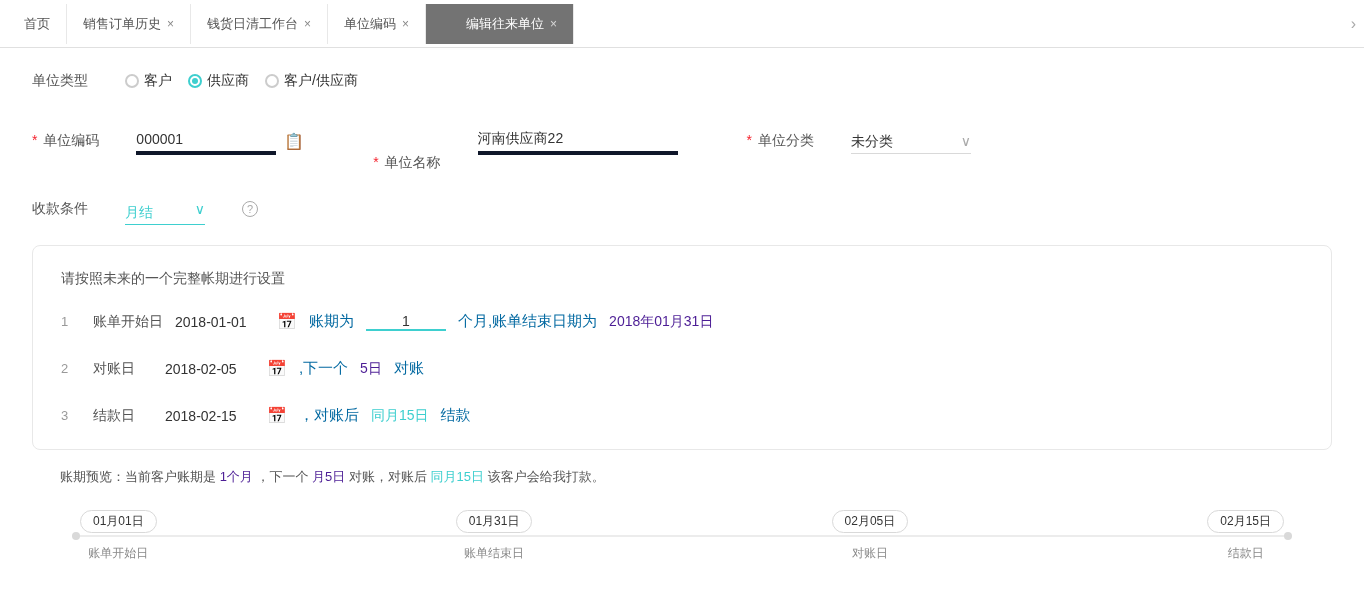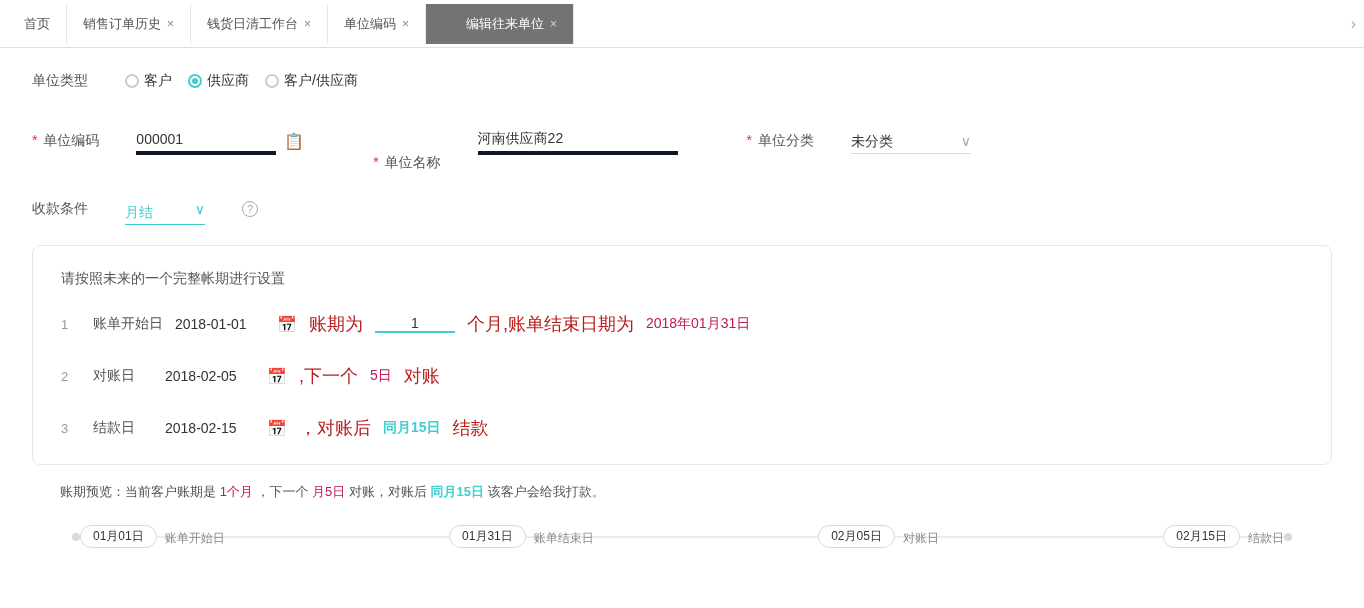--- a/index.html
+++ b/index.html
@@ -164,23 +164,23 @@
     }
     .row-label {
       color: #555;
       white-space: nowrap;
       min-width: 60px;
     }
     .row-value {
       color: #333;
       min-width: 90px;
     }
-    .desc-text { color: #b91c1c; font-size: 18px; }
-    .highlight-orange { color: #be185d; font-weight: 500; }
-    .highlight-green { color: #3ecfcf; font-weight: 700; }
+    .desc-text { color: #0369a1; font-size: 15px; }
+    .highlight-orange { color: #4c1d95; font-weight: 500; }
+    .highlight-green { color: #3ecfcf; font-weight: 400; }
 
     
     .period-input {
       border: none;
       border-bottom: 2px solid #3ecfcf;
       width: 80px;
       text-align: center;
       font-size: 14px;
       color: #333;
       outline: none;
@@ -226,21 +226,21 @@
     .timeline-points {
       display: flex;
       flex: 1;
       justify-content: space-between;
       align-items: center;
       position: relative;
       z-index: 1;
     }
     .timeline-point {
       display: flex;
-      flex-direction: row;
+      flex-direction: column;
       align-items: center;
       gap: 8px;
     }
     .timeline-badge {
       background: #fff;
       border: 1px solid #d9d9d9;
       border-radius: 12px;
       padding: 2px 12px;
       font-size: 12px;
       color: #333;

